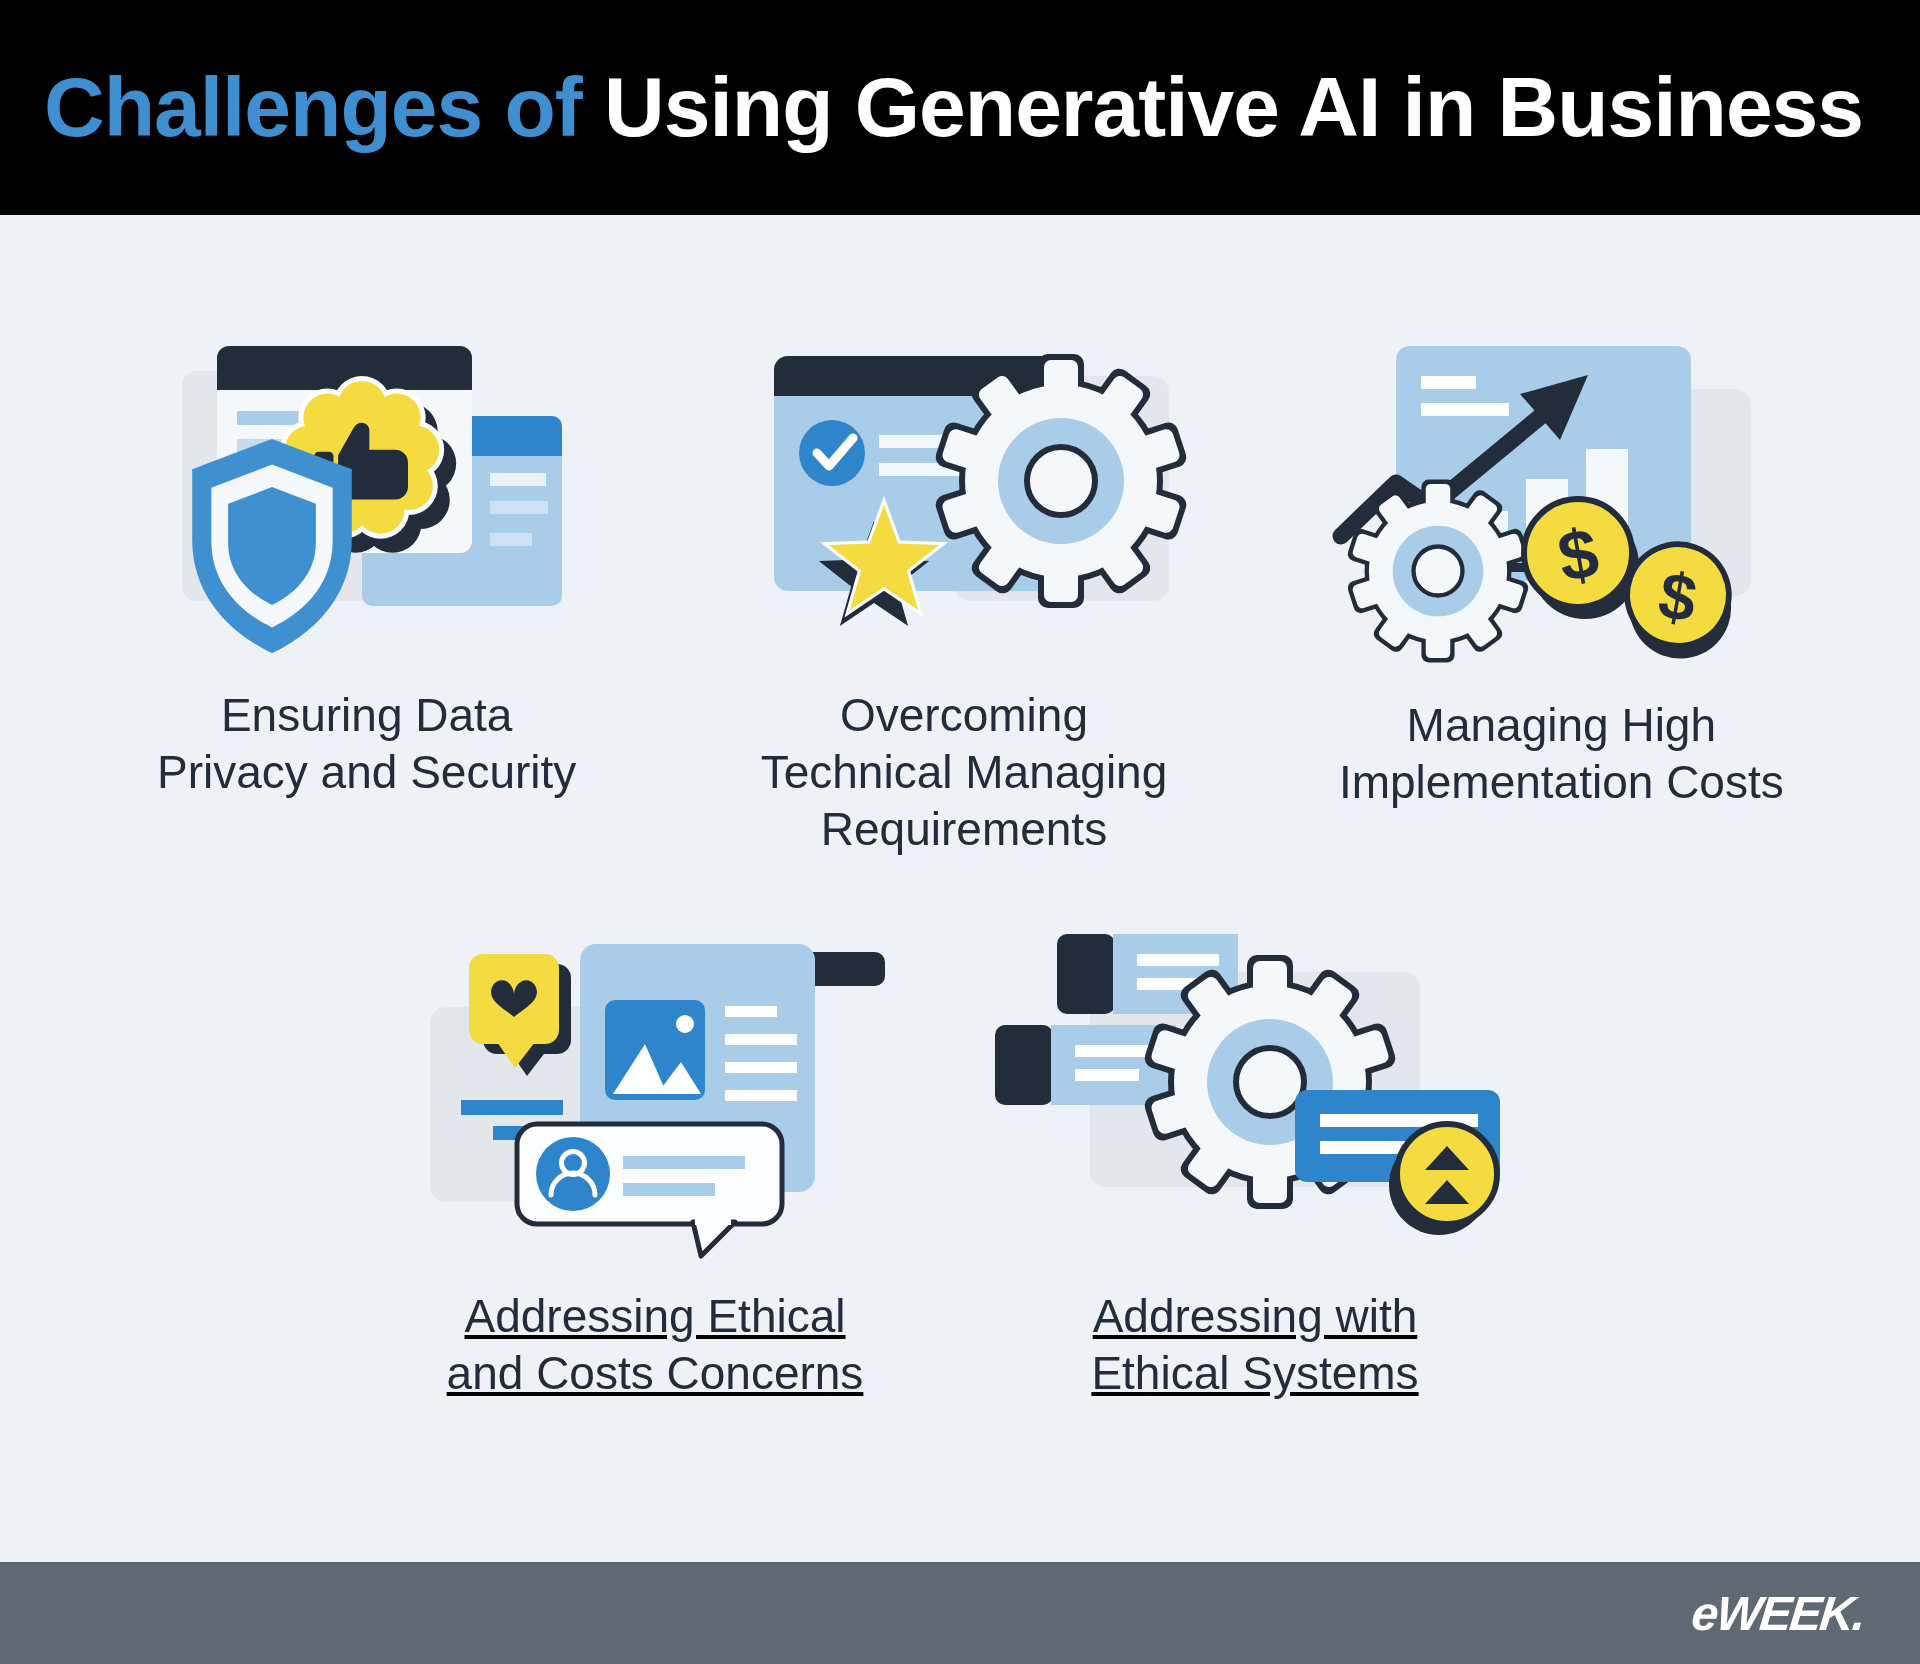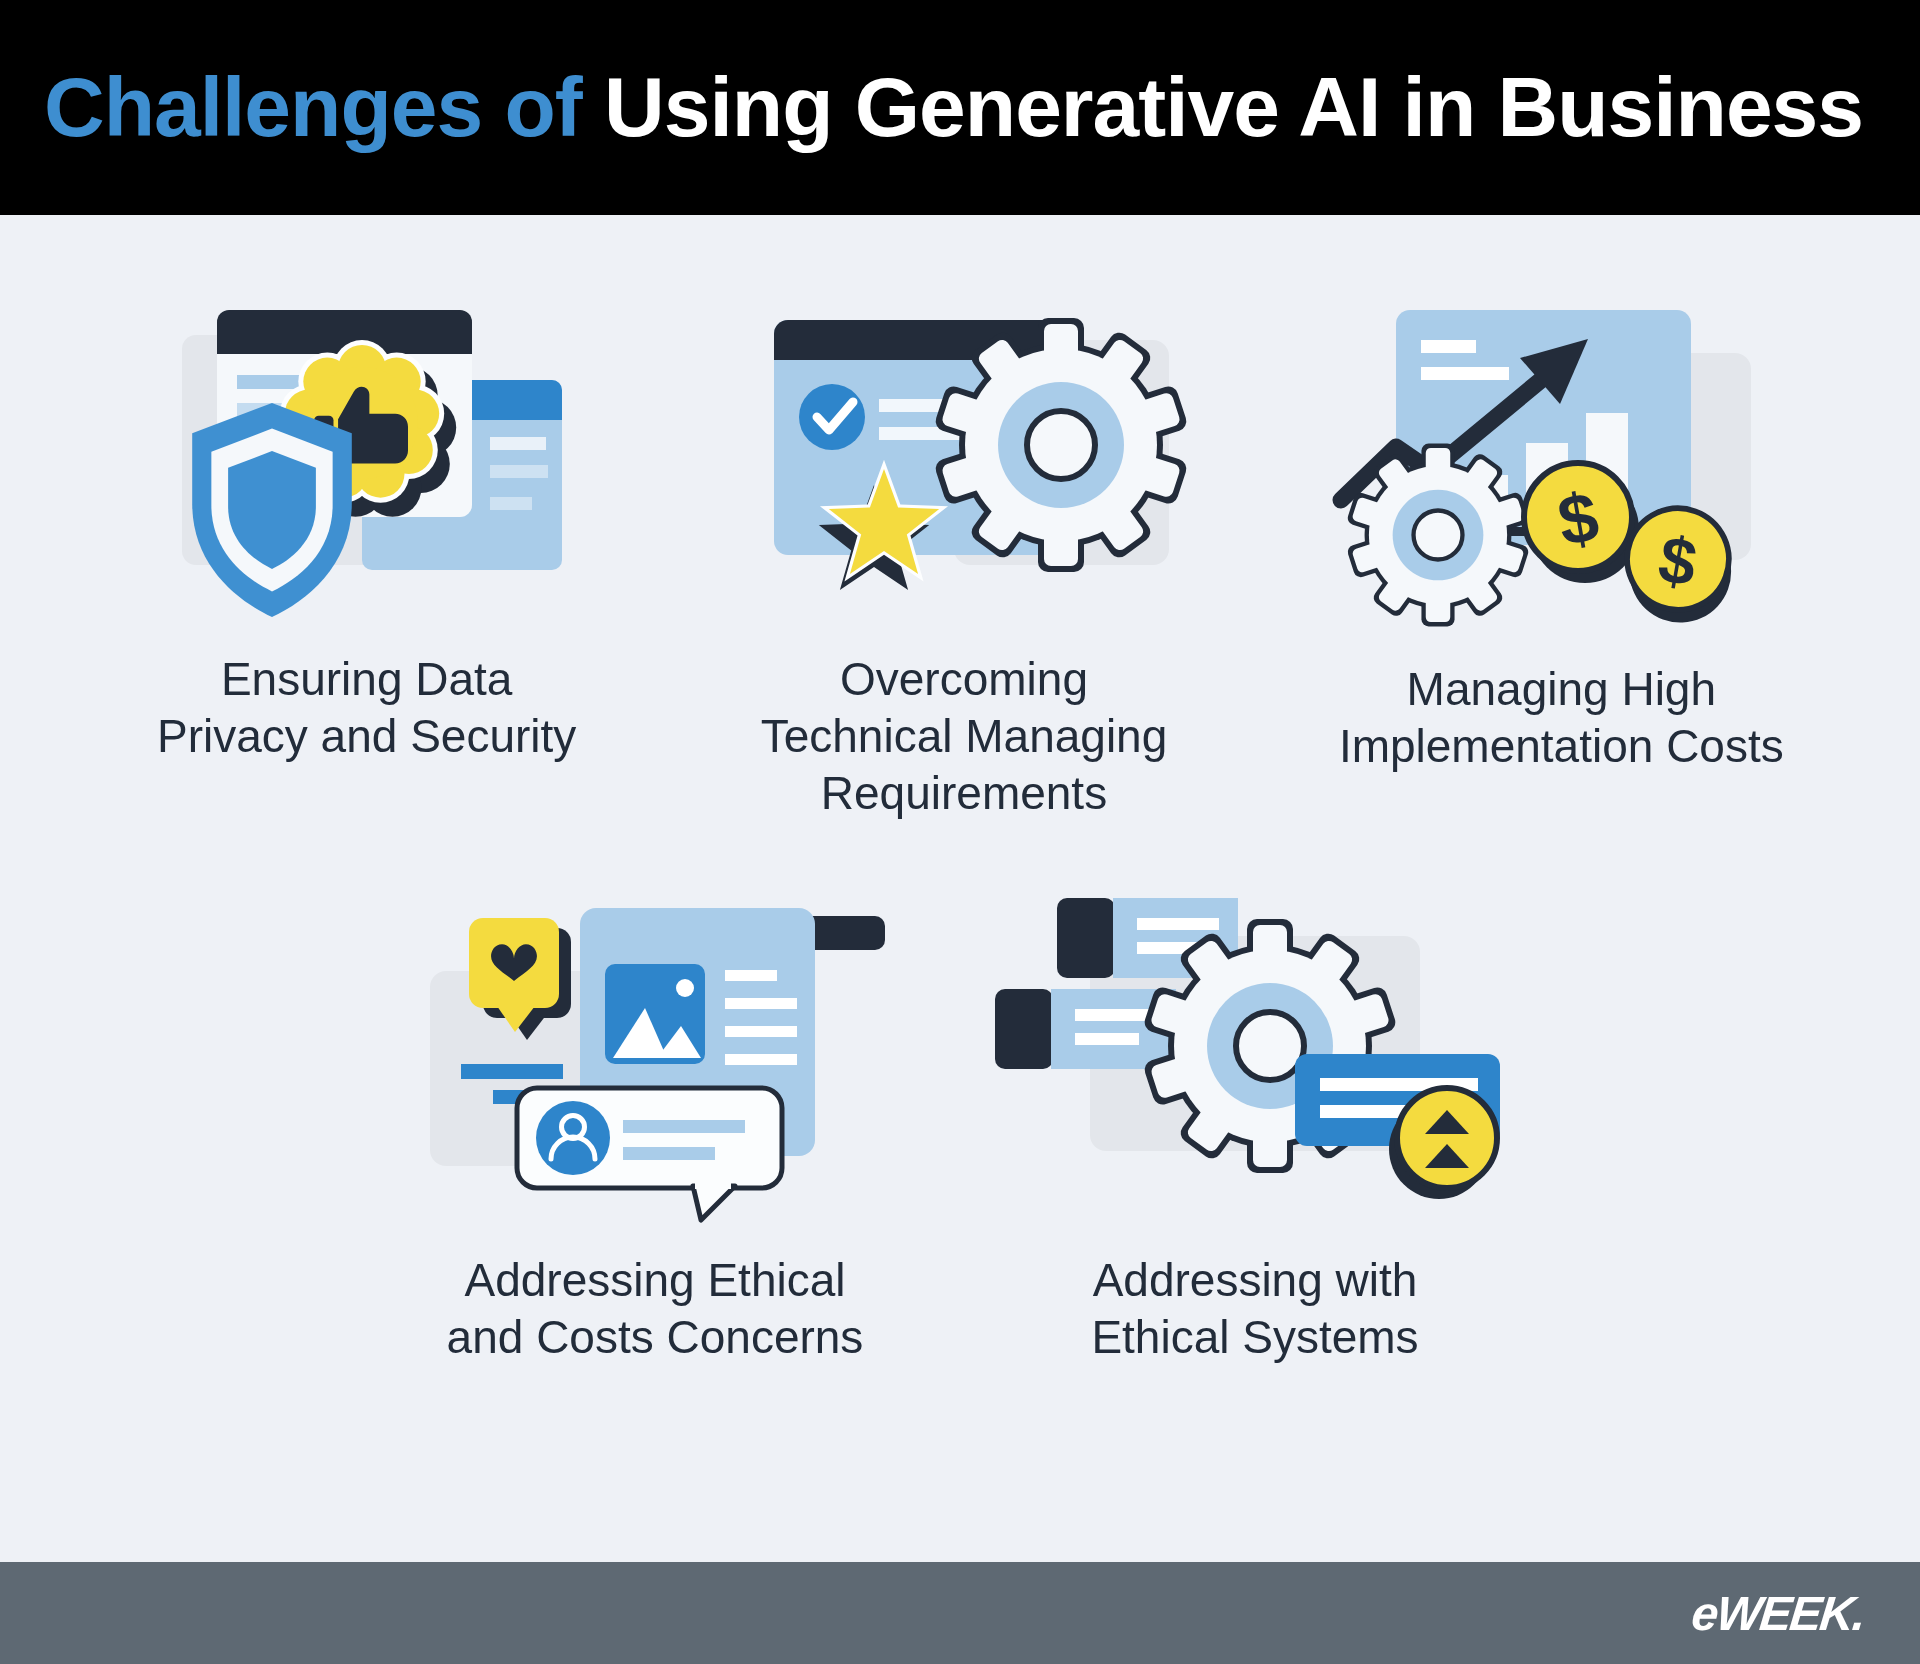--- a/index.html
+++ b/index.html
@@ -12,25 +12,25 @@
   .header {
     height:215px; background:#000000;
     display:flex; align-items:center;
     padding-left:44px; box-sizing:border-box;
   }
   .title { font-size:84px; font-weight:bold; color:#ffffff; letter-spacing:-1px; }
   .title .hl { color:#3e8ed0; }
 
   .row1 {
     display:grid; grid-template-columns:repeat(3,1fr);
-    padding:80px 60px 0 60px;
+    padding:116px 60px 0 60px;
     margin-left:8px;
   }
   .row2 {
-    display:flex; justify-content:center; gap:90px; margin-top:64px;
+    display:flex; justify-content:center; gap:90px; margin-top:64px;text-decoration:underline;
   }
   .card { display:flex; flex-direction:column; align-items:center; }
   .caption {
     margin-top:26px; font-size:46px; line-height:57px;
     color:#222c3a; text-align:center; font-weight:400;
   }
   .footer {
     position:absolute; left:0; bottom:0; width:100%; height:102px;
     background:#5e6973; box-sizing:border-box;
     display:flex; align-items:center; justify-content:flex-end;

